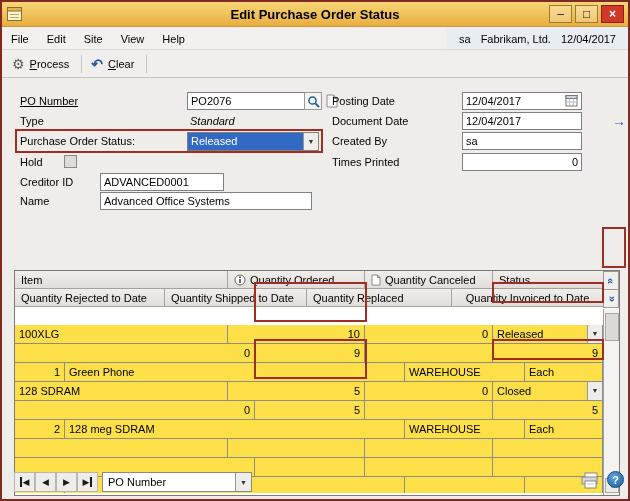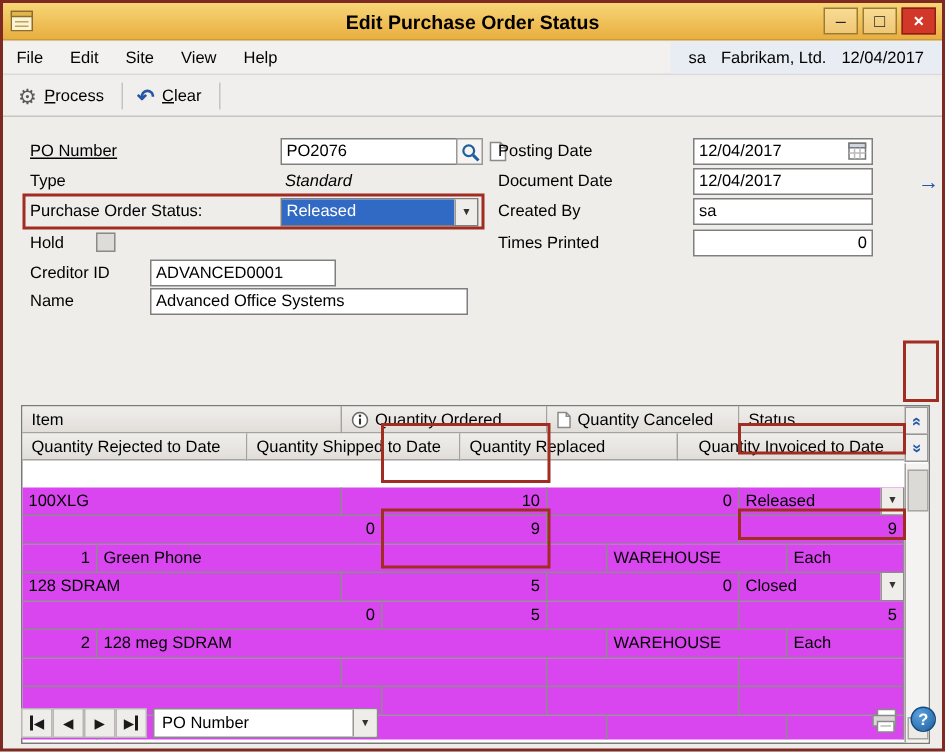--- a/index.html
+++ b/index.html
@@ -40,21 +40,21 @@
   .dd-sel { flex:1; background:#316AC5; color:#fff; line-height:17px; padding:0 3px; white-space:nowrap; overflow:hidden; }
   .dd-btn { width:15px; background:#EFEDEA; border-left:1px solid #9a9894; display:flex; align-items:center; justify-content:center; font-size:7px; color:#333; }
   .exp-arrow { position:absolute; color:#2458A6; font-weight:bold; font-size:14px; }
 
   
   .grid { position:absolute; left:12px; top:226px; width:606px; height:226px; background:#fff; border:1px solid #7a7a7a;margin-top:42px; }
   .ghead { position:absolute; left:0; top:0; width:588px; }
   .ghrow { display:flex; height:18px; }
   .ghcell { background:linear-gradient(#F0EEEB,#E1DEDA); border-right:1px solid #A5A29E; border-bottom:1px solid #A5A29E; display:flex; align-items:center; padding:0 6px; gap:4px; white-space:nowrap; overflow:hidden; }
   .rows { position:absolute; left:0; top:54px; width:588px; }
-  .grow { display:flex; height:19px; border-bottom:1px solid #8c8c8c; background:#d946ef; }
+  .grow { display:flex; height:19px; border-bottom:1px solid #8c8c8c; background:#fde047; }
   .cell { border-right:1px solid #8c8c8c; line-height:18px; padding:0 4px; white-space:nowrap; overflow:hidden; }
   .cell.num { text-align:right; }
   .ddcell { display:flex; align-items:stretch; padding:0; }
   .ddtext { flex:1; padding:0 4px; line-height:18px; }
   .ddbtn { width:15px; background:#EFEDEA; border-left:1px solid #9a9894; display:flex; align-items:center; justify-content:center; font-size:7px; color:#333; }
 
   
   .gside { position:absolute; right:0; top:0; width:16px; height:224px; }
   .chevbtn { width:16px; height:19px; background:#F0EFEE; border:1px solid #9a9894; display:flex; align-items:center; justify-content:center; }
   .chev { color:#2458A6; font-weight:bold; font-size:11px; display:inline-block; }

